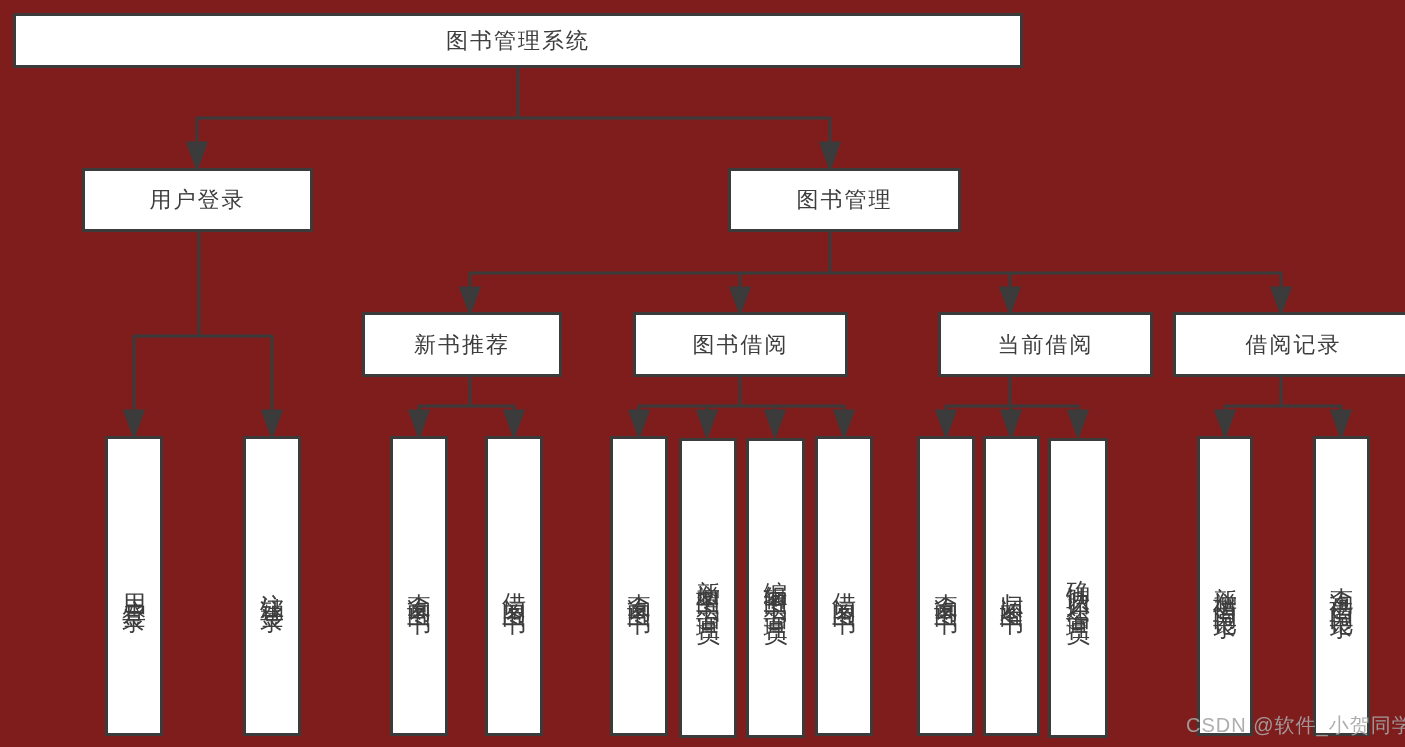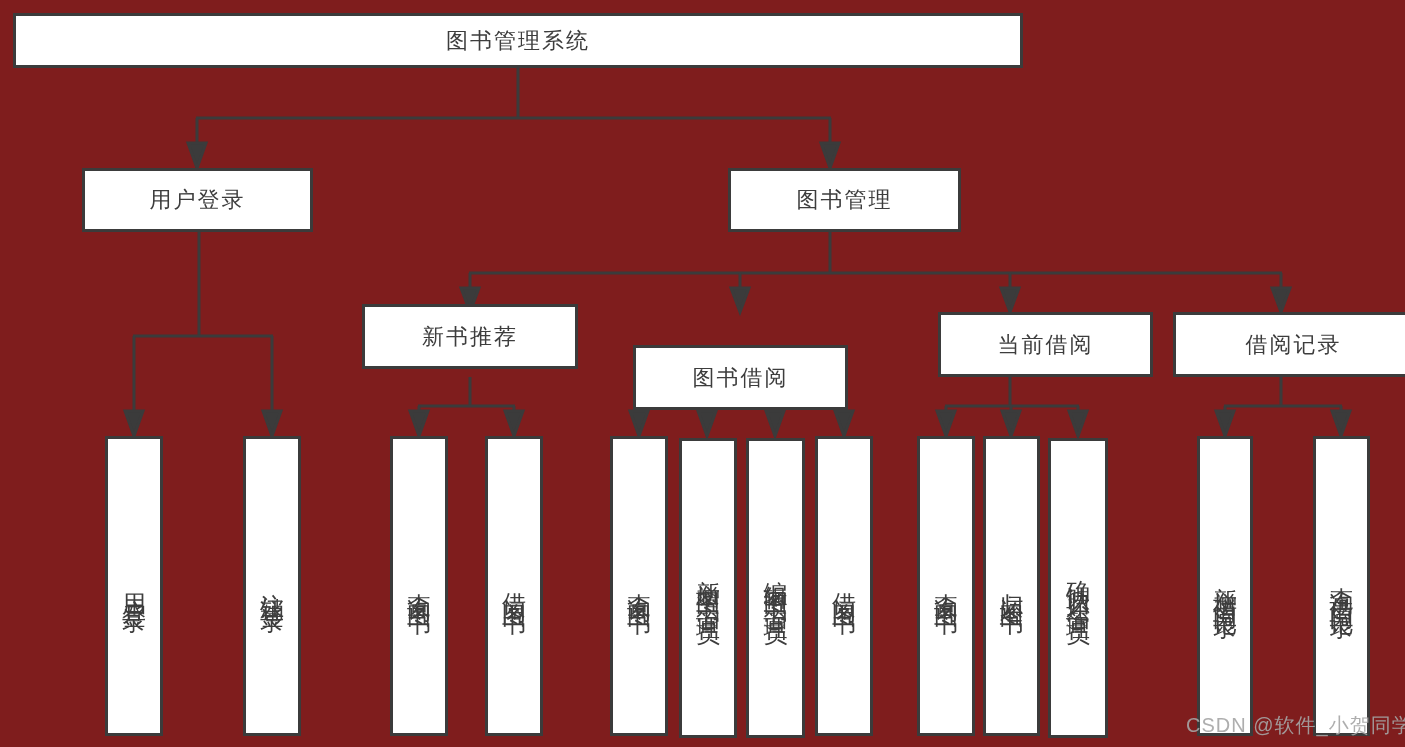--- a/index.html
+++ b/index.html
@@ -117,22 +117,22 @@
       <line x1="1341" y1="406" x2="1341" y2="415"></line>
       <polygon points="1341,436 1332,411 1350,411"></polygon>
     </g>
   </svg>
 
   <div class="box h" style="left:13px; top:13px; width:1010px; height:55px;">图书管理系统</div>
 
   <div class="box h" style="left:82px; top:168px; width:231px; height:64px;">用户登录</div>
   <div class="box h" style="left:712px; top:168px; width:233px; height:64px;margin-left:16px;">图书管理</div>
 
-  <div class="box h" style="left:362px; top:304px; width:216px; height:65px;">新书推荐</div>
-  <div class="box h" style="left:633px; top:312px; width:215px; height:65px;margin-top:33px;">图书借阅</div>
+  <div class="box h" style="left:362px; top:312px; width:200px; height:65px;">新书推荐</div>
+  <div class="box h" style="left:633px; top:312px; width:215px; height:65px;">图书借阅</div>
   <div class="box h" style="left:902px; top:312px; width:215px; height:65px;margin-left:36px;">当前借阅</div>
   <div class="box h" style="left:1173px; top:312px; width:241px; height:65px;">借阅记录</div>
 
   <div class="box v" style="left:105px; top:436px; width:58px; height:300px;">用户登录</div>
   <div class="box v" style="left:243px; top:436px; width:58px; height:300px;">注销登录</div>
 
   <div class="box v" style="left:390px; top:436px; width:58px; height:300px;">查询图书</div>
   <div class="box v" style="left:485px; top:436px; width:58px; height:300px;">借阅图书</div>
 
   <div class="box v" style="left:610px; top:436px; width:58px; height:300px;">查询图书</div>

